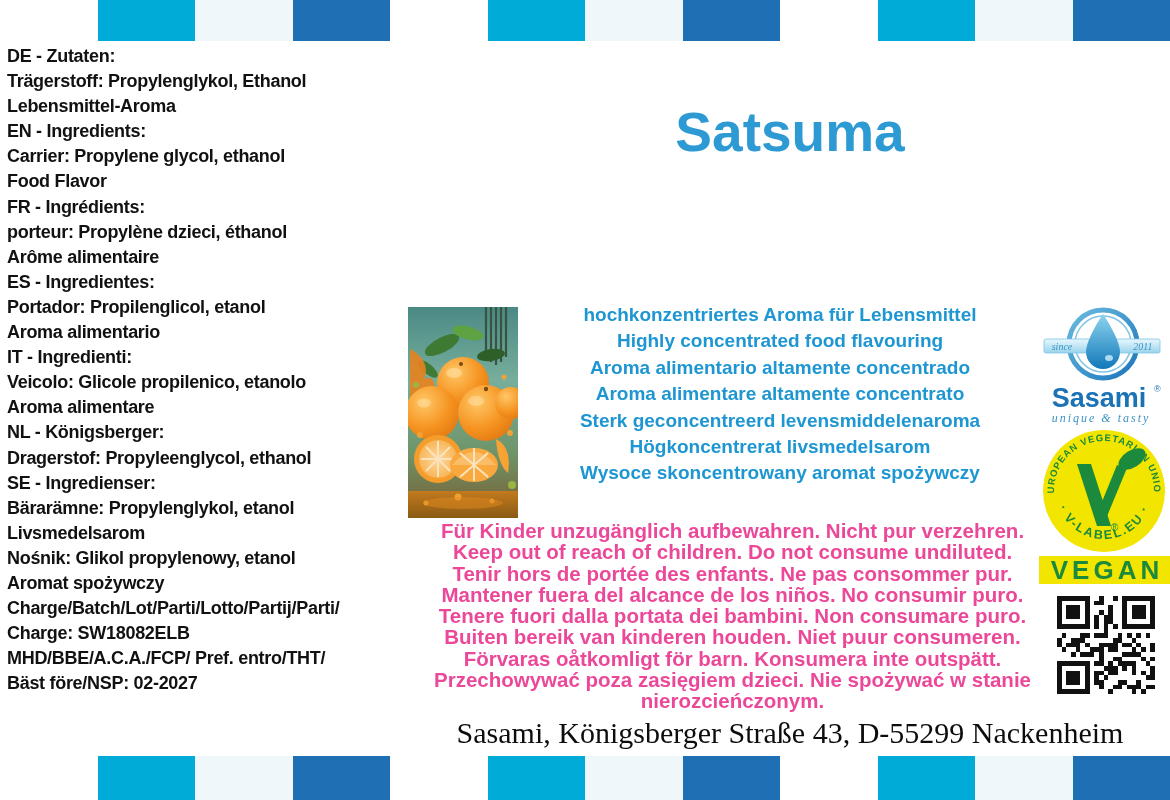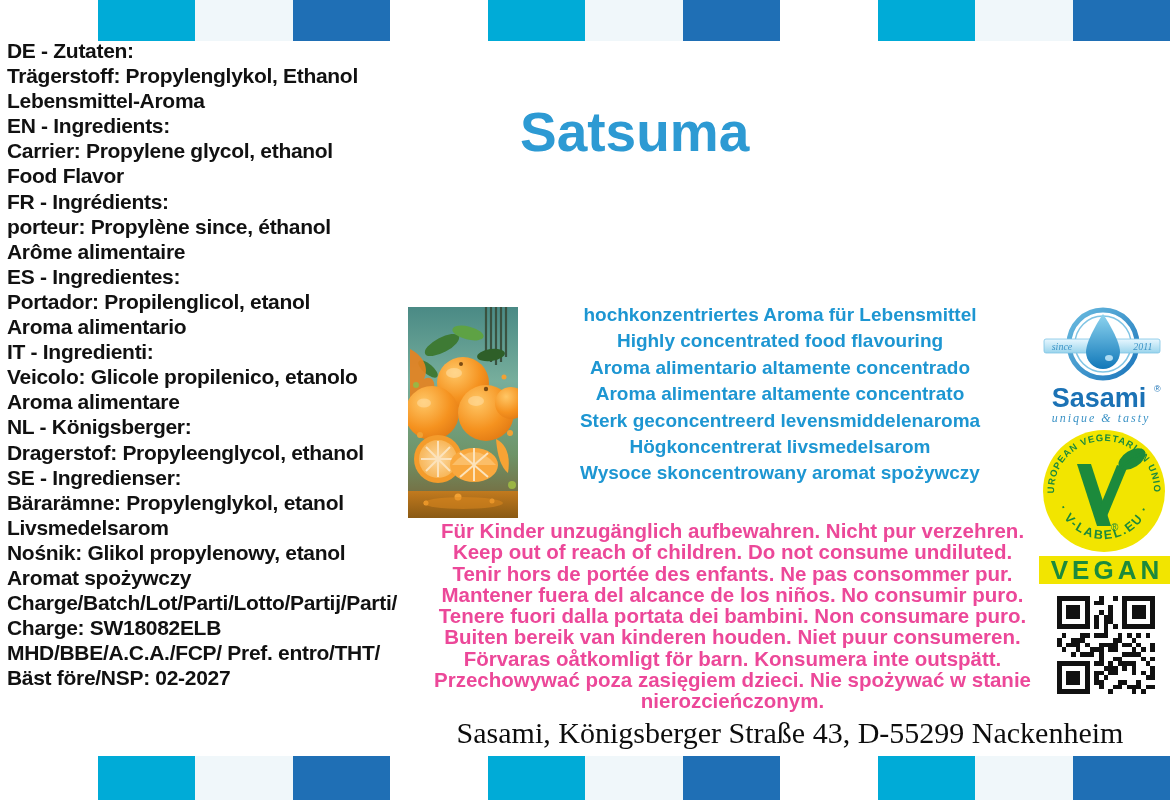--- a/index.html
+++ b/index.html
@@ -5,26 +5,26 @@
   html,body{margin:0;padding:0;background:#fff;}
   body{width:1170px;height:800px;overflow:hidden;position:relative;
        font-family:"Liberation Sans",sans-serif;}
   .root{position:absolute;left:0;top:0;width:1170px;height:800px;background:#fff;}
 
   .stripe{position:absolute;left:0;width:1170px;display:flex;}
   .stripe-top{top:0;height:41px;}
   .stripe-bottom{top:756px;height:44px;}
   .stripe .block{width:97.5px;height:100%;}
 
-  .ingredients{position:absolute;left:7px;top:38px;width:404px;
-    font-weight:bold;font-size:21px;line-height:25.1px;letter-spacing:-0.3px;
+  .ingredients{position:absolute;left:7px;top:44px;width:404px;
+    font-weight:bold;font-size:18px;line-height:25.1px;letter-spacing:-0.3px;
     color:#111;white-space:nowrap;}
 
   .title{position:absolute;left:520px;top:100px;width:540px;margin:0;
-    text-align:left;font-size:55px;font-weight:bold;color:#2D9AD3;
+    text-align:center;font-size:55px;font-weight:bold;color:#2D9AD3;
     font-family:"Liberation Sans",sans-serif;}
 
   .product-image{position:absolute;left:408px;top:307px;width:110px;height:211px;}
 
   .concentrate{position:absolute;left:512px;top:302px;width:536px;
     text-align:center;font-weight:bold;font-size:19px;line-height:26.4px;
     color:#1D96D2;white-space:nowrap;}
 
   .warnings{position:absolute;left:405px;top:520px;width:655px;
     text-align:center;font-weight:bold;font-size:20.5px;line-height:21.3px;
@@ -65,21 +65,21 @@
     </div>
 
   <div class="ingredients">
       <div class="line">DE - Zutaten:</div>
       <div class="line">Trägerstoff: Propylenglykol, Ethanol</div>
       <div class="line">Lebensmittel-Aroma</div>
       <div class="line">EN - Ingredients:</div>
       <div class="line">Carrier: Propylene glycol, ethanol</div>
       <div class="line">Food Flavor</div>
       <div class="line">FR - Ingrédients:</div>
-      <div class="line">porteur: Propylène since, éthanol</div>
+      <div class="line">porteur: Propylène dzieci, éthanol</div>
       <div class="line">Arôme alimentaire</div>
       <div class="line">ES - Ingredientes:</div>
       <div class="line">Portador: Propilenglicol, etanol</div>
       <div class="line">Aroma alimentario</div>
       <div class="line">IT - Ingredienti:</div>
       <div class="line">Veicolo: Glicole propilenico, etanolo</div>
       <div class="line">Aroma alimentare</div>
       <div class="line">NL - Königsberger:</div>
       <div class="line">Dragerstof: Propyleenglycol, ethanol</div>
       <div class="line">SE - Ingredienser:</div>

